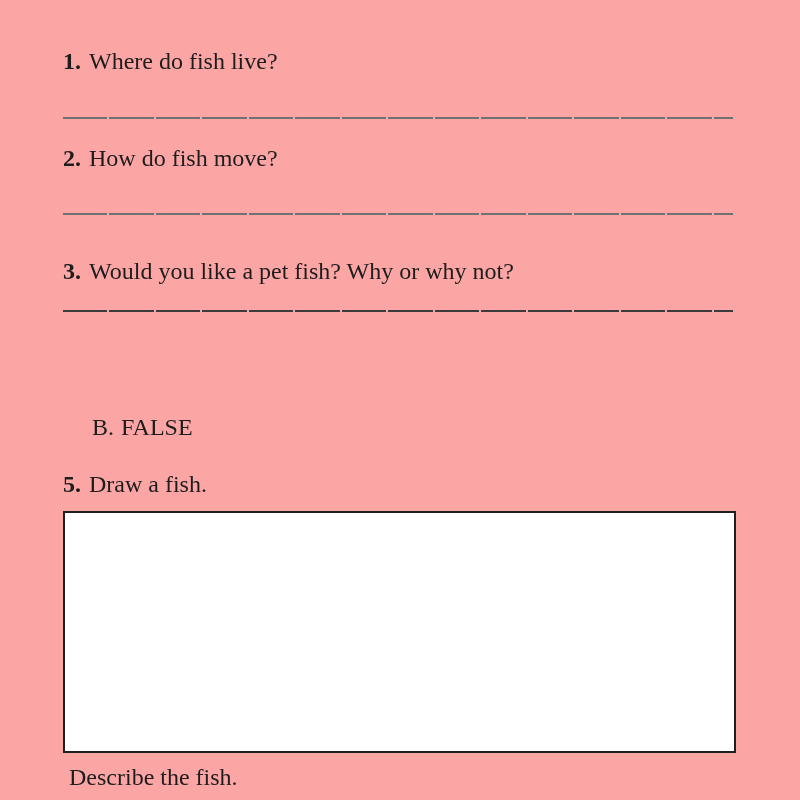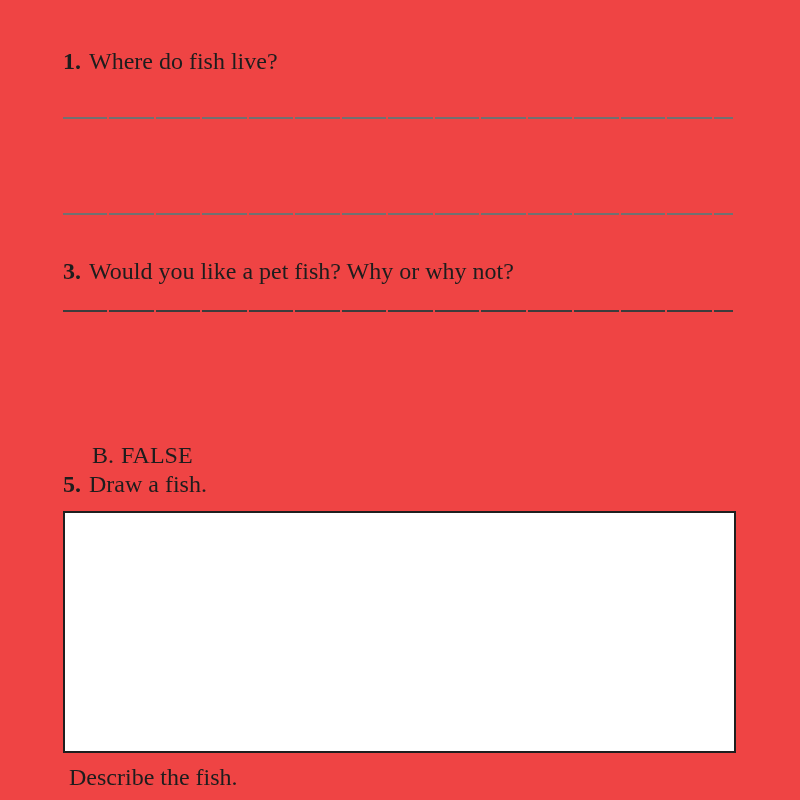--- a/index.html
+++ b/index.html
@@ -1,20 +1,20 @@
 <!DOCTYPE html>
 <html><head>
 <meta charset="utf-8">
 <style>
   html, body { margin: 0; padding: 0; background: #ffffff; }
   .page {
     position: relative;
     width: 800px;
     height: 800px;
-    background: #ef4444;
+    background: #fca5a5;
     font-family: "Liberation Serif", "DejaVu Serif", serif;
     color: #1d1d1d;
     overflow: hidden;
   }
   .q {
     position: absolute;
     left: 63px;
     font-size: 24px;
     line-height: 30px;
     white-space: nowrap;
@@ -65,29 +65,32 @@
 </head>
 <body>
 
 <div class="page">
 
   <div class="q" style="top:46px">
     <span class="qnum">1.</span><span>Where do fish live?</span>
   </div>
   <div class="answer-line" style="top:117px"></div>
 
+  <div class="q" style="top:143px">
+    <span class="qnum">2.</span><span>How do fish move?</span>
+  </div>
   <div class="answer-line" style="top:213px"></div>
 
   <div class="q" style="top:256px">
     <span class="qnum">3.</span><span>Would you like a pet fish? Why or why not?</span>
   </div>
   <div class="answer-line dark" style="top:310px"></div>
 
 
-  <div class="option" style="top:440px">
+  <div class="option" style="top:412px">
     <span class="opt-letter">B.</span><span>FALSE</span>
   </div>
 
   <div class="q" style="top:469px">
     <span class="qnum">5.</span><span>Draw a fish.</span>
   </div>
 
   <div class="draw-box"></div>
 
   <div class="footer-prompt">Describe the fish.</div>

